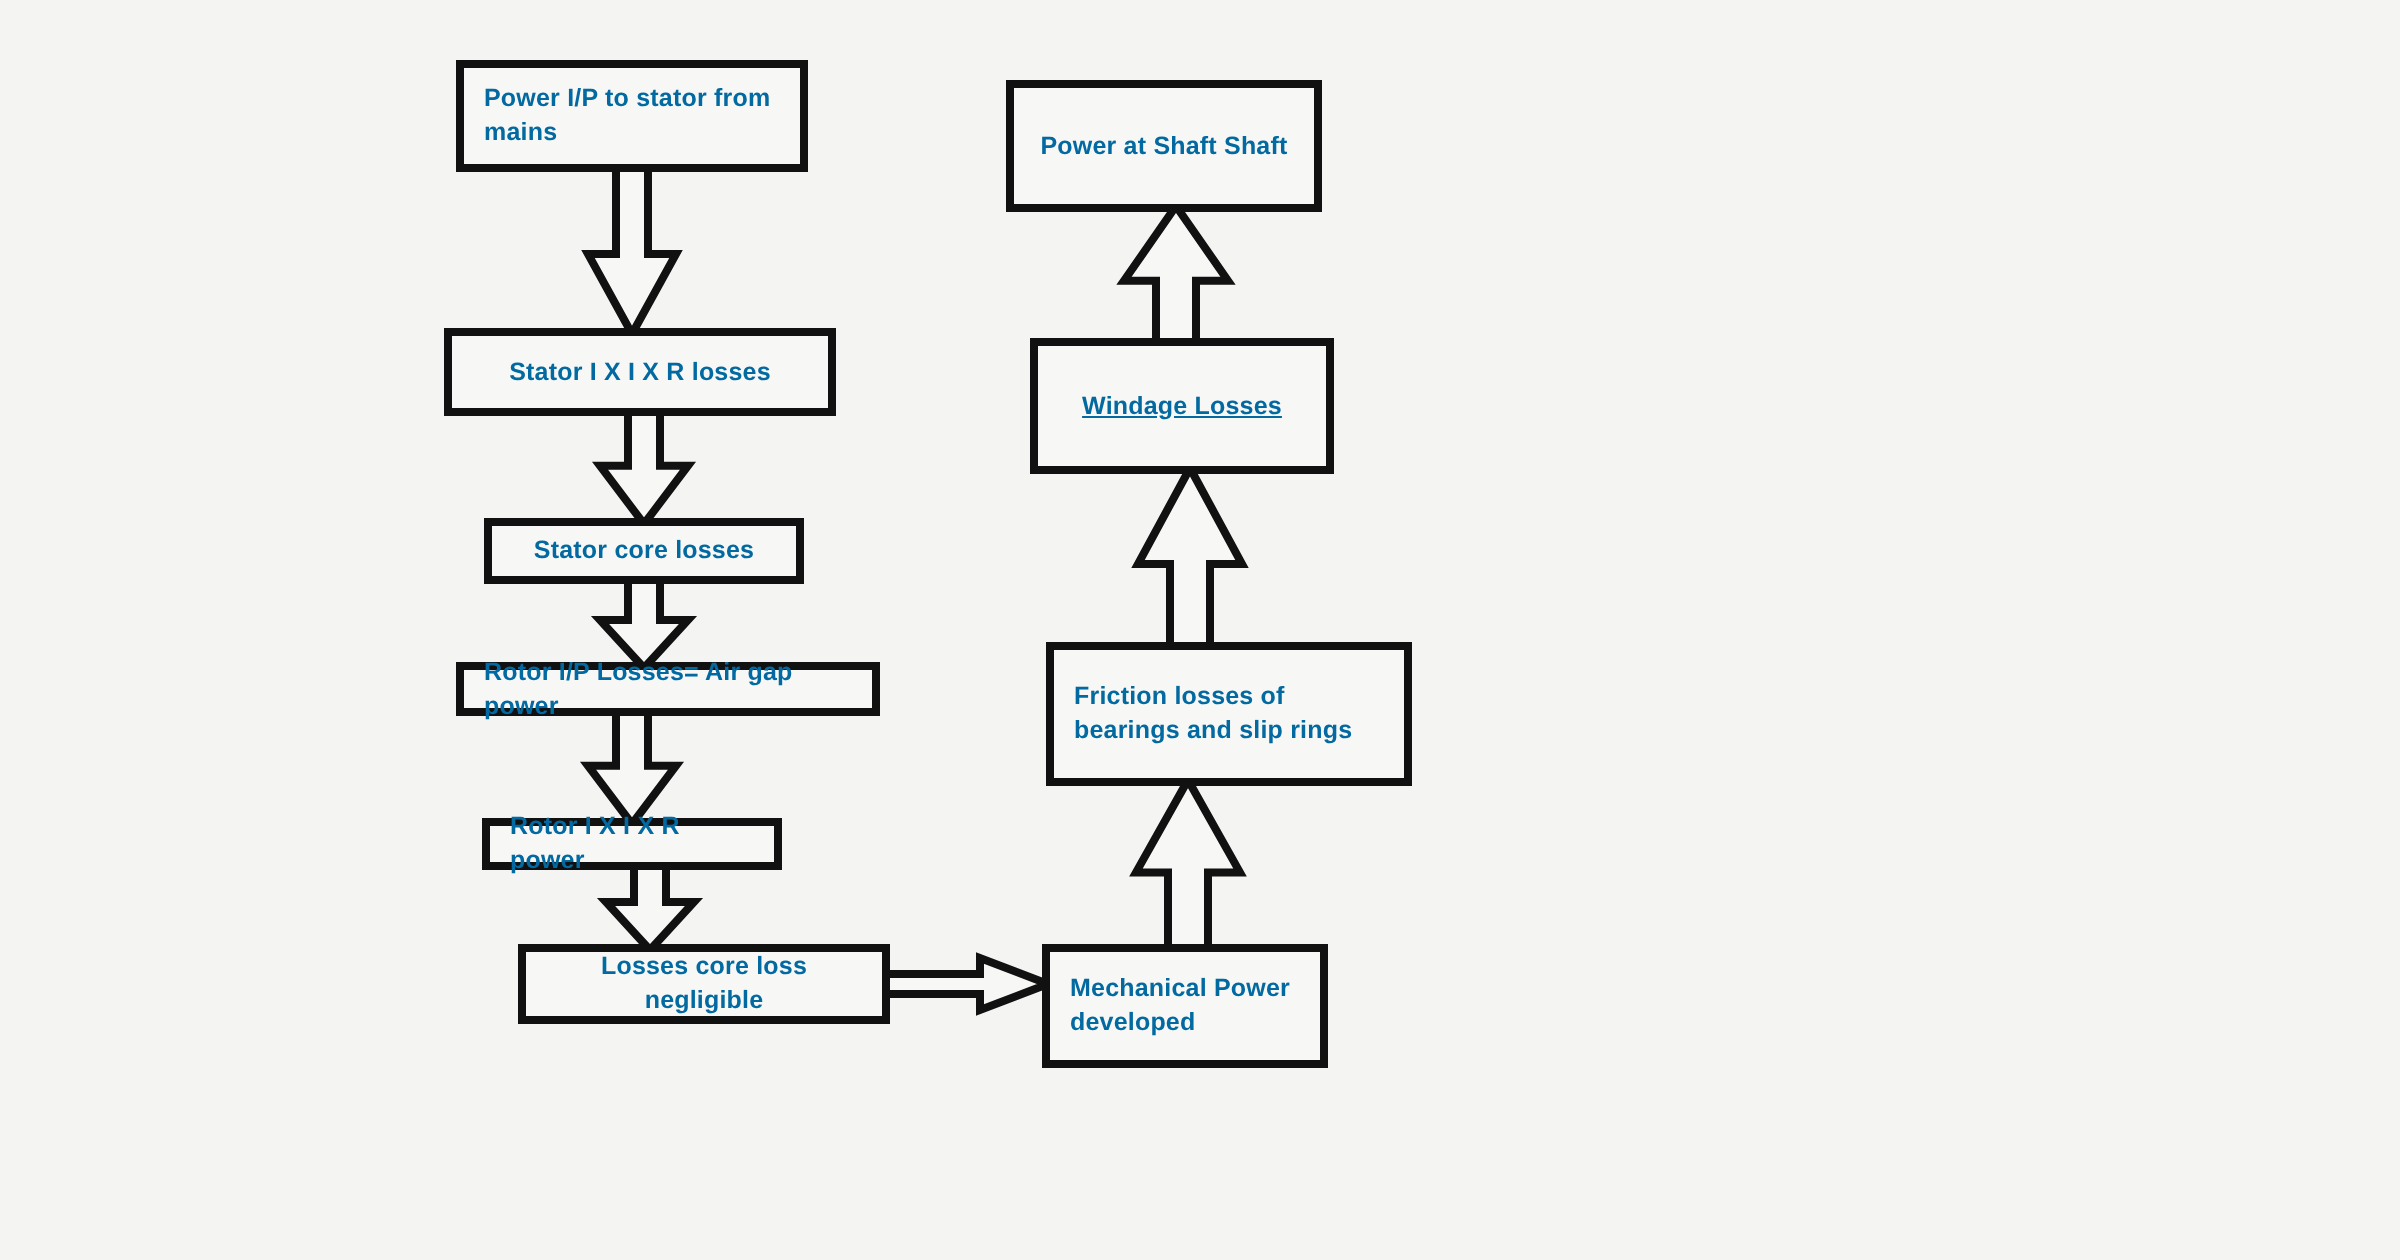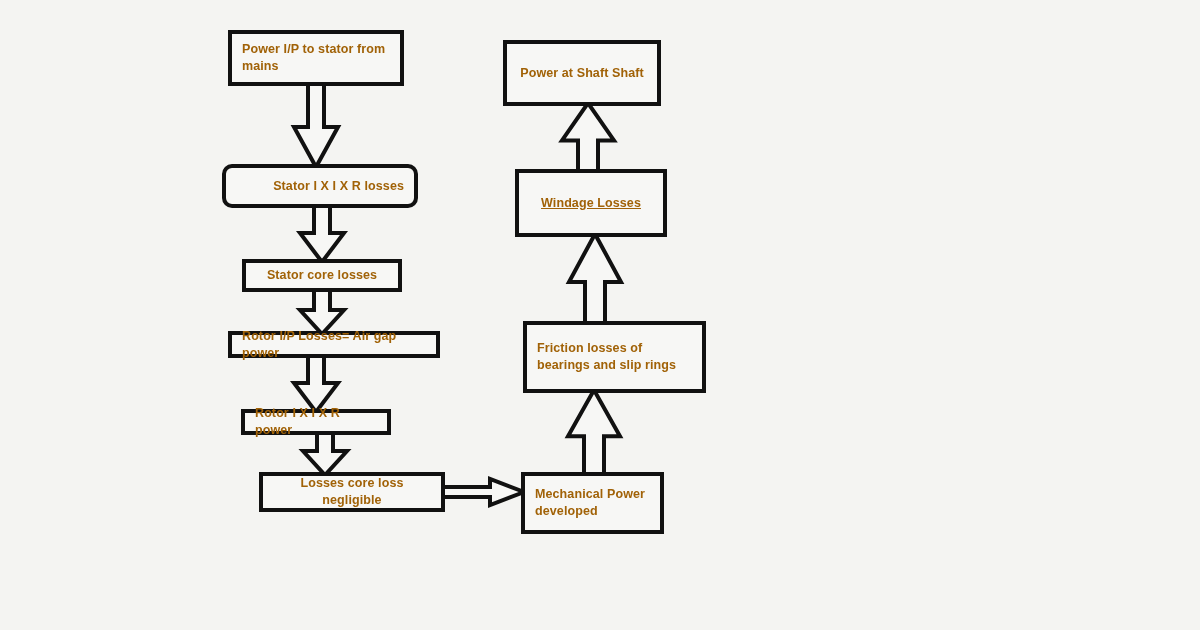--- a/index.html
+++ b/index.html
@@ -24,21 +24,21 @@
     background: #f7f7f5;
     border: 4px solid #111111;
     display: flex;
     align-items: center;
     justify-content: flex-start;
     padding: 4px 10px;
     z-index: 3;
   }
   .node .label {
     font-weight: bold;
-    color: #a16207;
+    color: #0369a1;
     line-height: 1.35;
     letter-spacing: 0.1px;
     white-space: pre-line;
   }
   
   .arrow {
     position: absolute;
     z-index: 1;
   }
   .arrow svg {
@@ -46,21 +46,21 @@
     overflow: visible;
   }
 </style>
 </head>
 <body>
 
 <div id="canvas">
     <div class="node" style="left: 228px; top: 30px; width: 176px; height: 56px; border-color: rgb(17, 17, 17); background: rgb(247, 247, 245); justify-content: flex-start;">
       <span class="label" style="font-size: 12.5px; text-align: left;">Power I/P to stator from mains</span>
     </div>
-    <div class="node" style="left: 222px; top: 164px; width: 196px; height: 44px; border-color: rgb(17, 17, 17); background: rgb(247, 247, 245); justify-content: flex-end; border-radius: 10px;">
+    <div class="node" style="left: 222px; top: 164px; width: 196px; height: 44px; border-color: rgb(17, 17, 17); background: rgb(247, 247, 245); justify-content: center;">
       <span class="label" style="font-size: 12.5px; text-align: left;">Stator I X I X R losses</span>
     </div>
     <div class="node" style="left: 242px; top: 259px; width: 160px; height: 33px; border-color: rgb(17, 17, 17); background: rgb(247, 247, 245); justify-content: center;">
       <span class="label" style="font-size: 12.5px; text-align: left;">Stator core losses</span>
     </div>
     <div class="node" style="left: 228px; top: 331px; width: 212px; height: 27px; border-color: rgb(17, 17, 17); background: rgb(247, 247, 245); justify-content: flex-start;">
       <span class="label" style="font-size: 12.5px; text-align: left;">Rotor I/P Losses= Air gap power</span>
     </div>
     <div class="node" style="left: 241px; top: 409px; width: 150px; height: 26px; border-color: rgb(17, 17, 17); background: rgb(247, 247, 245); justify-content: flex-start;">
       <span class="label" style="font-size: 12.5px; text-align: left;">Rotor I X I X R power</span>

